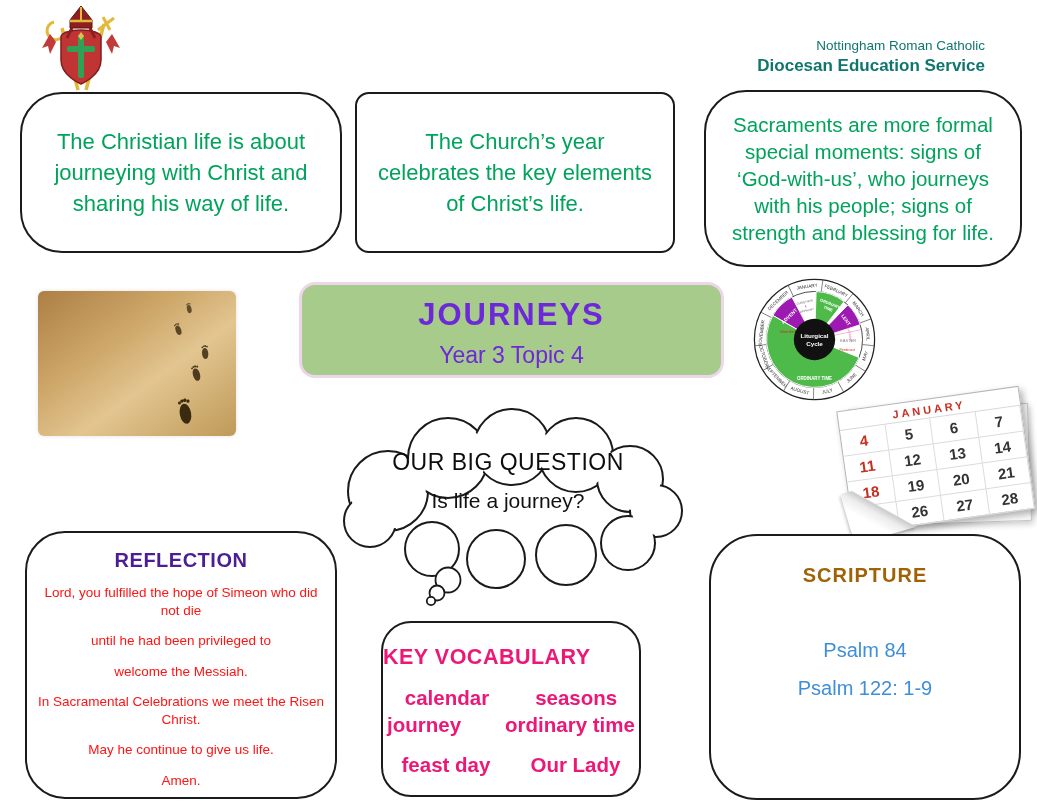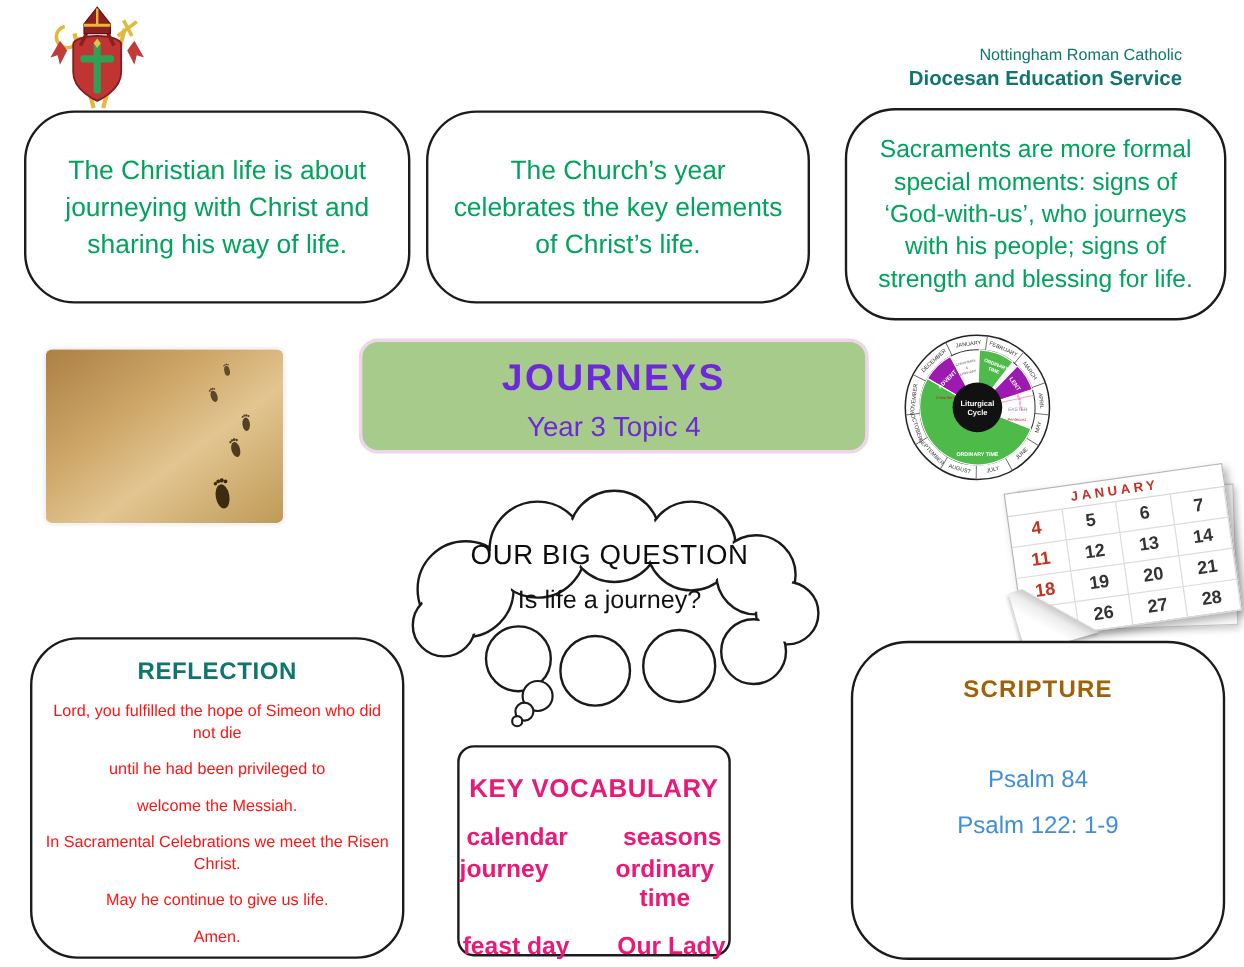--- a/index.html
+++ b/index.html
@@ -12,21 +12,21 @@
   .org .l2{font-size:17px;font-weight:bold;}
 
   .crest{position:absolute;left:20px;top:4px;width:122px;height:90px;}
 
   
   .bubble{position:absolute;box-sizing:border-box;background:#fff;border:2px solid #1b1b1b;
           border-radius:42px;}
   .stmt{display:flex;align-items:center;justify-content:center;text-align:center;
         color:#00a35c;font-size:22px;line-height:1.42;padding:12px 20px;}
   .stmt1{left:20px;top:92px;width:322px;height:161px;}
-  .stmt2{left:355px;top:92px;width:320px;height:161px;}
+  .stmt2{left:355px;top:92px;width:320px;height:161px;border-radius:14px;}
   .stmt3{left:704px;top:90px;width:318px;height:177px;font-size:20.5px;line-height:1.32;padding:0 12px;}
 
   
   .footprints{position:absolute;left:38px;top:291px;width:198px;height:145px;border-radius:6px;
               overflow:hidden;box-shadow:inset 0 0 10px 7px rgba(255,255,255,.95),0 0 4px rgba(0,0,0,.12);}
   .footprints svg{display:block;}
 
   
   .banner{position:absolute;left:299px;top:282px;width:425px;height:96px;background:#a6cb8b;
           border:3px solid #eed6ea;border-radius:16px;box-sizing:border-box;text-align:center;color:#6d28d9;}
@@ -55,25 +55,25 @@
   
   .cloud{position:absolute;left:330px;top:403px;width:356px;height:212px;}
   .cloud svg{position:absolute;left:0;top:0;}
   .bq-h{position:absolute;left:0;right:0;top:46px;text-align:center;color:#0d0d0d;
         font-size:23px;font-weight:normal;letter-spacing:.5px;}
   .bq-q{position:absolute;left:0;right:0;top:86px;text-align:center;color:#111;font-size:21px;}
 
   
   .reflection{left:25px;top:531px;width:312px;height:268px;border-radius:40px;padding:12px 10px 6px;
               text-align:center;}
-  .reflection .ttl{color:#0f766e;font-weight:bold;font-size:20px;letter-spacing:.5px;margin:4px 0 12px;}
+  .reflection .ttl{color:#4c1d95;font-weight:bold;font-size:20px;letter-spacing:.5px;margin:4px 0 12px;}
   .reflection p{color:#ff1414;font-size:13.5px;line-height:1.3;margin:0 0 13px;}
 
   
-  .vocab{left:381px;top:621px;width:228px;height:176px;border-radius:14px;text-align:center;}
+  .vocab{left:381px;top:621px;width:260px;height:176px;border-radius:30px;text-align:left;}
   .vocab .ttl{color:#ec1877;font-weight:bold;font-size:21.5px;margin-top:22px;letter-spacing:.5px;}
   .vrow{display:flex;justify-content:center;color:#ec1877;font-weight:bold;font-size:20.5px;}
   .vrow.r1{margin-top:16px;gap:46px;}
   .vrow.r2{margin-top:3px;gap:44px;}
   .vrow.r3{margin-top:16px;gap:40px;}
 
   
   .scripture{left:709px;top:534px;width:312px;height:266px;border-radius:48px;text-align:center;}
   .scripture .ttl{color:#a16207;font-weight:bold;font-size:20px;letter-spacing:1px;margin-top:28px;}
   .scripture .refs{margin-top:52px;}

